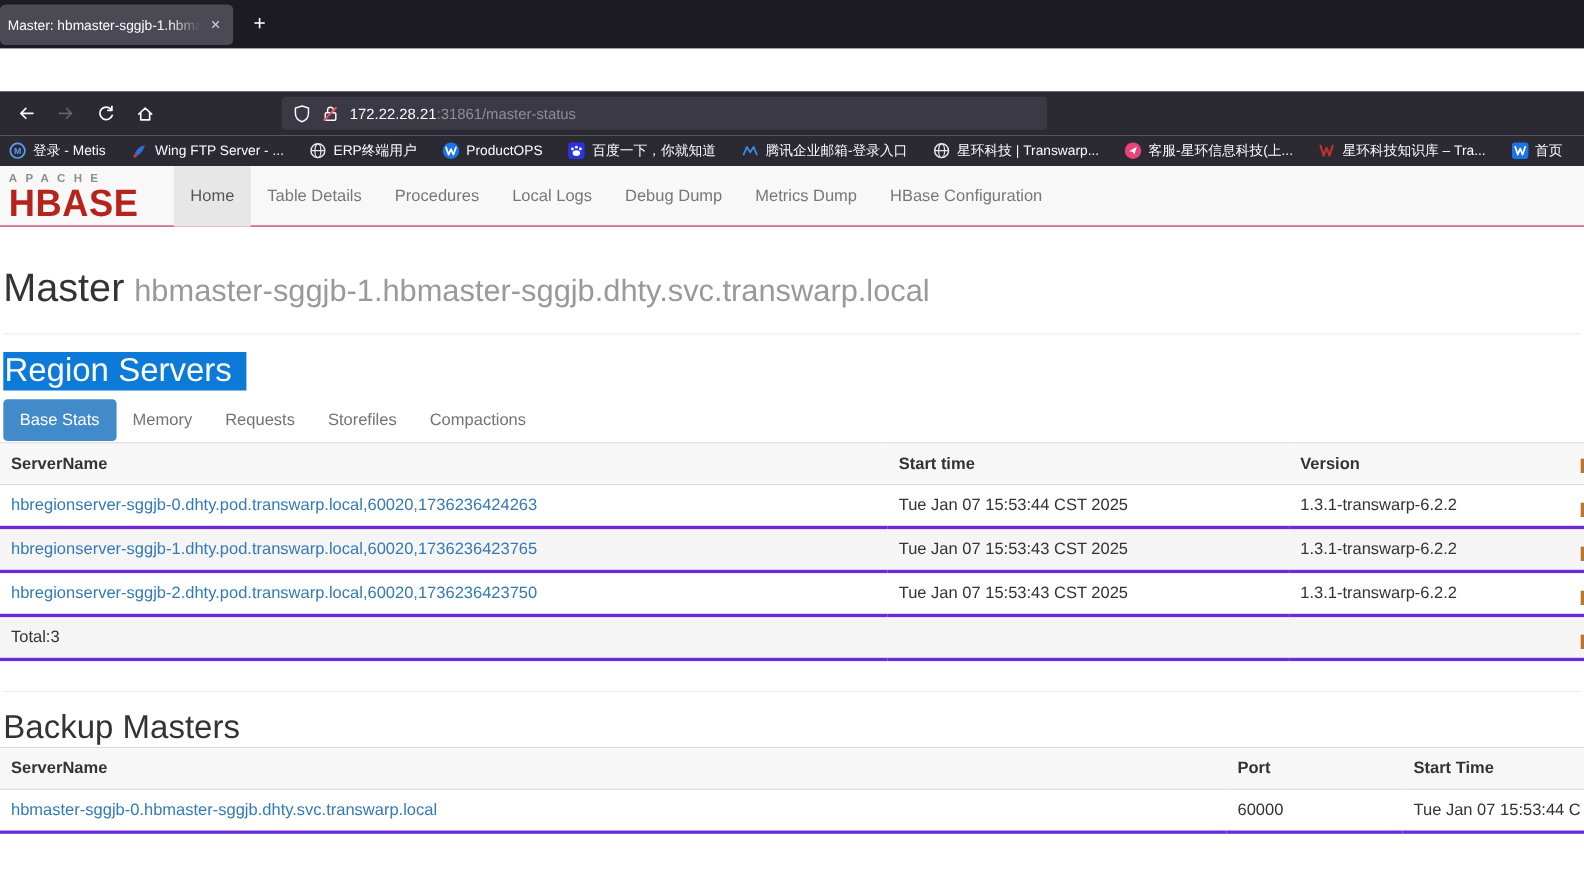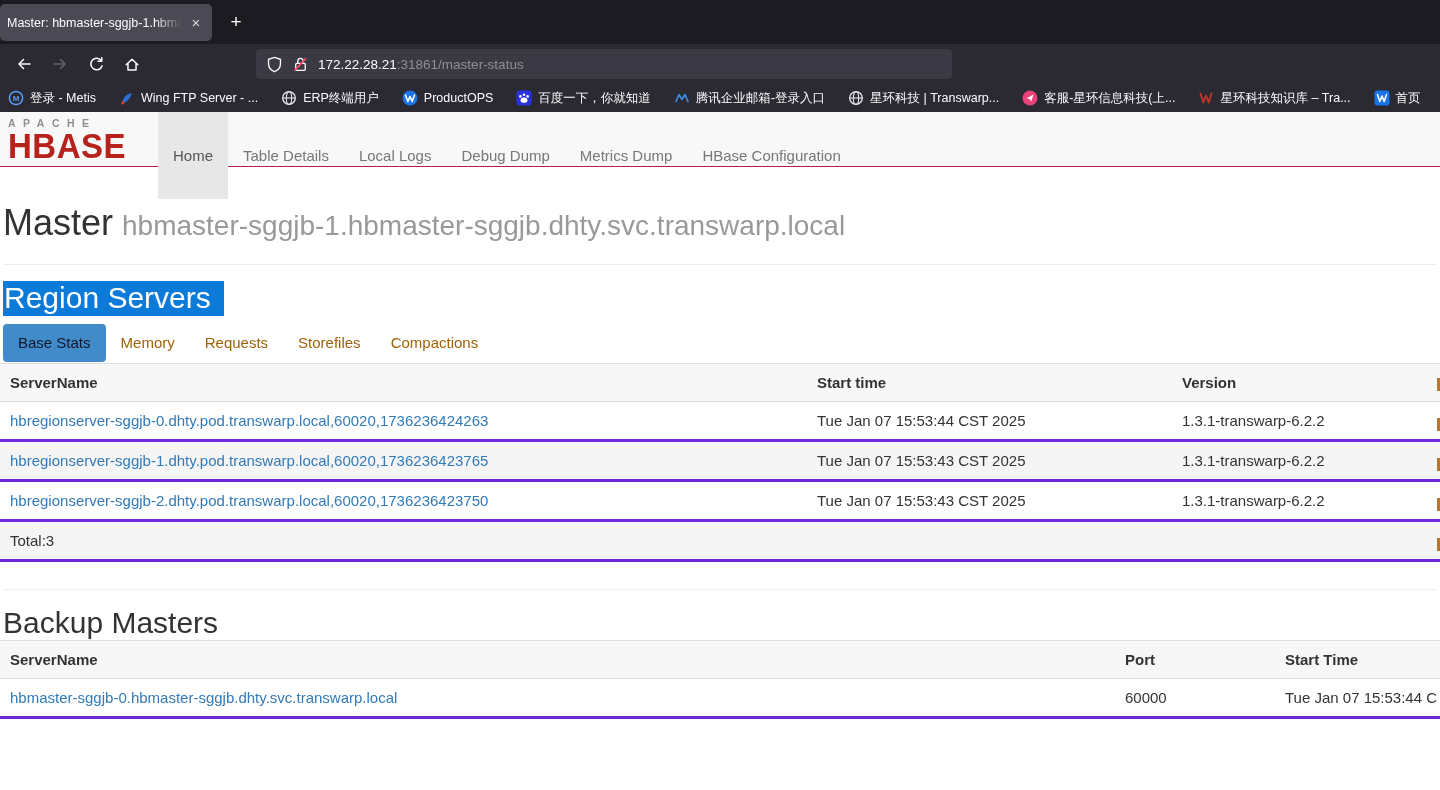--- a/index.html
+++ b/index.html
@@ -11,21 +11,21 @@
   .tabstrip { position:relative; height:44px; background:#1c1b22; }
   .tab { position:absolute; left:0; top:4px; width:212px; height:37px; background:#4b4a54;
          border-radius:5px; display:flex; align-items:center; padding:0 6px 0 7px; }
   .tab-title { color:#fbfbfe; font-size:12.5px; white-space:nowrap; overflow:hidden; flex:1;
                -webkit-mask-image:linear-gradient(90deg,#000 82%,transparent 98%);
                mask-image:linear-gradient(90deg,#000 82%,transparent 98%); }
   .tab-close { color:#d7d7db; font-size:15px; width:20px; height:20px; line-height:19px; text-align:center; border-radius:3px; }
   .newtab { position:absolute; left:222px; top:8px; width:28px; height:28px; border-radius:4px;
             color:#fbfbfe; font-size:19px; line-height:27px; text-align:center; font-weight:300; }
 
-  .toolbar { position:relative; height:40px; background:#2b2a33; display:flex; align-items:center; }
+  .toolbar { position:relative; height:40px; background:#2b2a33; display:flex; align-items:center;margin-top:39px; }
   .nav-btn { width:32px; height:28px; margin-left:4px; display:flex; align-items:center; justify-content:center; border-radius:4px; }
   .nav-btn:first-child { margin-left:8px; }
   .nav-btn svg { display:block; }
   .urlbar { position:absolute; left:256px; top:5px; width:696px; height:30px; background:#3b3a44;
             border-radius:4px; display:flex; align-items:center; padding:0 10px; gap:9px; }
   .url-text { font-size:13.5px; white-space:nowrap; }
   .url-host { color:#fbfbfe; }
   .url-path { color:#8f8e97; }
 
   .bookmarksbar { height:28px; background:#2b2a33; display:flex; align-items:center; padding:0 8px; gap:23px; overflow:hidden; }
@@ -34,38 +34,38 @@
   .bm-ic svg { display:block; }
 
   
   .page { position:relative; height:678px; background:#fff; color:#333; overflow:hidden; }
   .hb-navbar { height:55px; background:#f8f8f8; border-bottom:1px solid #be185d; display:flex; }
   .hb-logo { width:158px; padding:5px 8px 0 8px; }
   .hb-logo-top { font-size:10.5px; font-weight:bold; letter-spacing:7.5px; color:#8f8f8f; line-height:12px; }
   .hb-logo-bottom { font-size:33px; font-weight:900; color:#b6221c; letter-spacing:0.5px; line-height:33px;
                     font-stretch:condensed; transform:scaleY(1.05); }
   .hb-nav { display:flex; list-style:none; }
-  .hb-nav li a { display:block; line-height:55px; padding:16px 15px; color:#777; font-size:15px; text-decoration:none; }
+  .hb-nav li a { display:block; line-height:55px; padding:0 15px; color:#777; font-size:15px; text-decoration:none; }
   .hb-nav li.active a { background:#e7e7e7; color:#555; }
 
   .content { padding:0 3px; }
   h1.master { margin-top:36px; font-size:36px; font-weight:500; color:#333; line-height:40px; }
   h1.master small { font-size:28px; color:#999; font-weight:400; margin-left:9px; }
   hr.rule { border:0; border-top:1px solid #eee; }
   .rule1 { margin-top:18px; }
   .rule2 { margin-top:27px; }
 
   h2.section { font-size:30px; font-weight:500; line-height:33px; color:#333;margin-top:16px; }
   .h2-region { margin-top:55px; }
   .selected-heading { background:#0c7ad8; color:#fff; padding:0 13px 2px 1px; }
   .h2-backup { margin-top:44px; }
 
   ul.pills { list-style:none; display:flex; margin-top:10px; }
-  ul.pills li a { display:block; font-size:15px; line-height:18px; padding:10px 15px; color:#a16207; text-decoration:none; border-radius:4px; }
-  ul.pills li.active a { background:#428bca; color:#0f172a; }
+  ul.pills li a { display:block; font-size:15px; line-height:18px; padding:10px 15px; color:#737373; text-decoration:none; border-radius:4px; }
+  ul.pills li.active a { background:#428bca; color:#ffffff; }
 
   table.tbl { width:100%; border-collapse:collapse; font-size:15px; color:#333; table-layout:fixed; margin-top:1px; }
   table.tbl th { text-align:left; font-weight:bold; padding:10px; background:#f7f7f7; border-top:1px solid #ddd; border-bottom:1px solid #ddd; white-space:nowrap; }
   table.tbl td { padding:10px; border-bottom:3px solid #6d28d9; white-space:nowrap; overflow:hidden; }
   table.tbl tbody tr.stripe { background:#f5f5f5; }
   table.tbl a { color:#337ab7; text-decoration:none; }
   .tbl2 { margin-top:13px; }
   .tbl2 th { padding:7px 10px; }
 
   .table-wrap { position:relative; }
@@ -222,20 +222,23 @@
       <div class="hb-logo">
         <div class="hb-logo-top">APACHE</div>
         <div class="hb-logo-bottom">HBASE</div>
       </div>
       <ul class="hb-nav">
         <li class="active">
             <a>Home</a>
           </li>
         <li>
             <a>Table Details</a>
+          </li>
+        <li>
+            <a>Procedures</a>
           </li>
         <li>
             <a>Local Logs</a>
           </li>
         <li>
             <a>Debug Dump</a>
           </li>
         <li>
             <a>Metrics Dump</a>
           </li>

